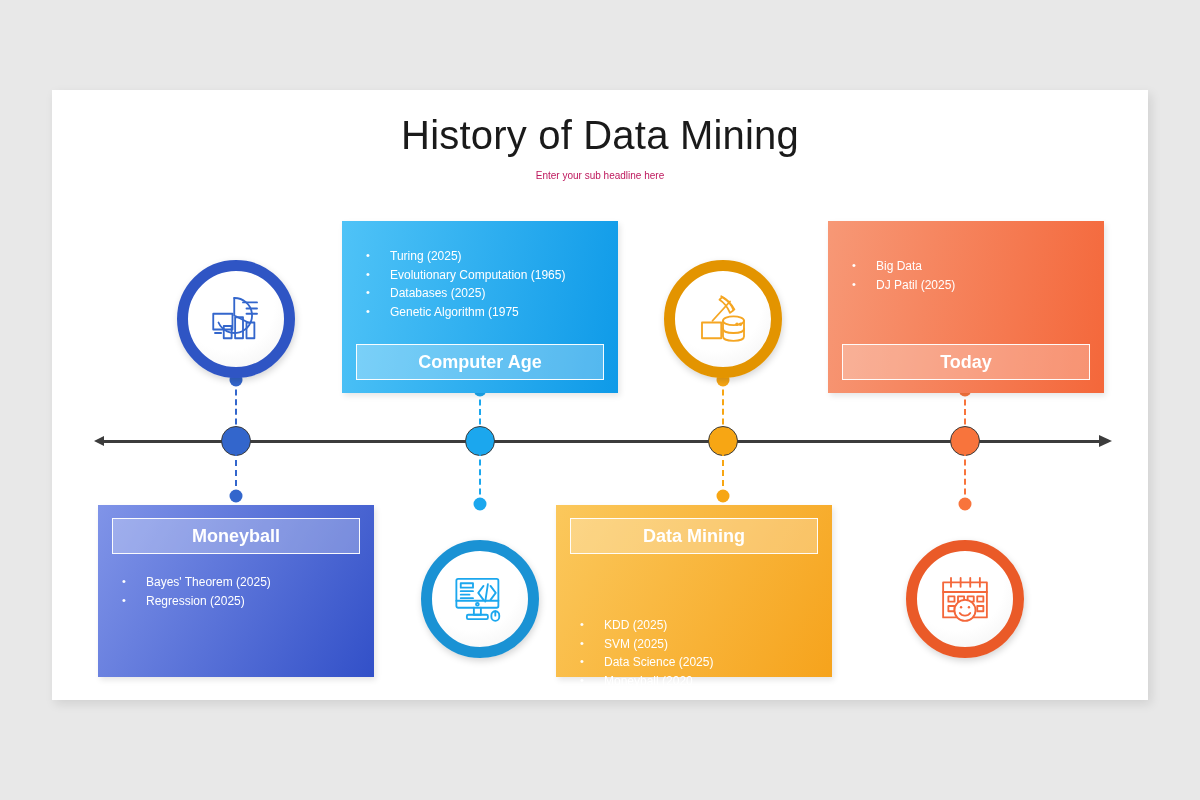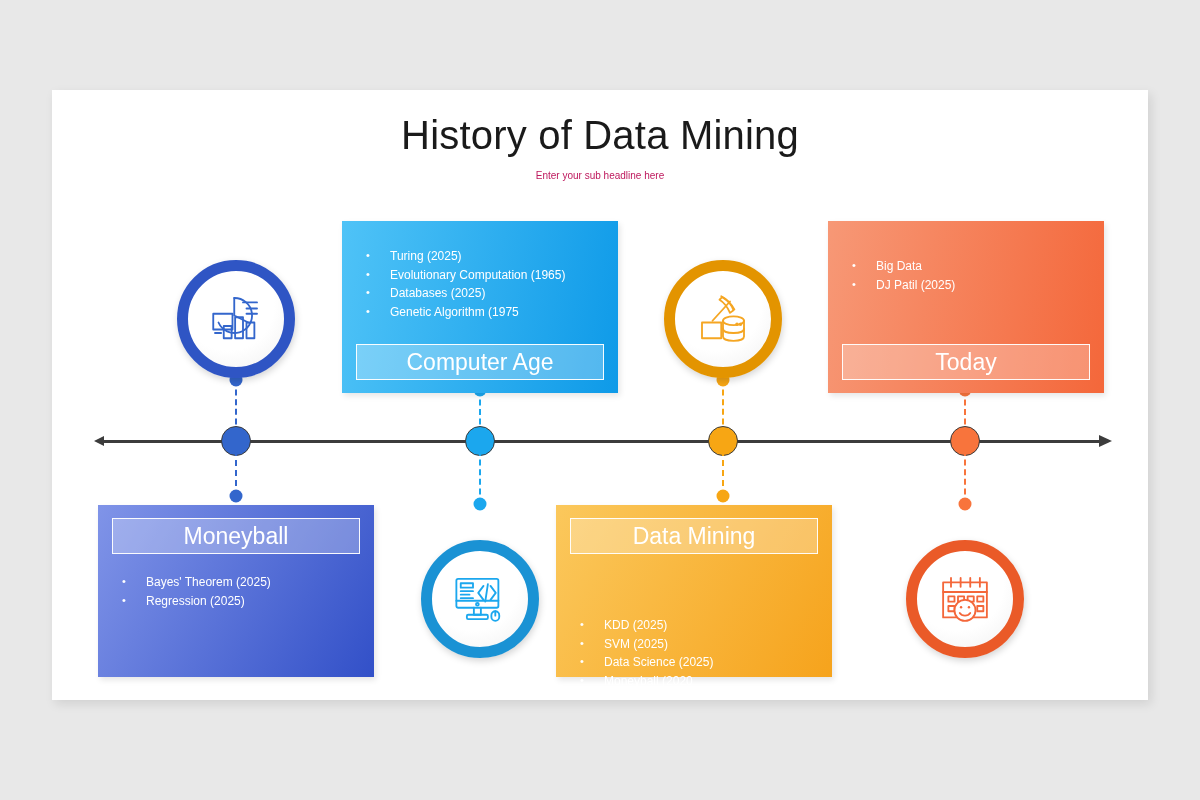--- a/index.html
+++ b/index.html
@@ -122,21 +122,22 @@
     left: 14px;
     width: 248px;
     height: 36px;
     box-sizing: border-box;
     border: 1.6px solid rgba(255,255,255,0.95);
     background: rgba(255,255,255,0.28);
     display: flex;
     align-items: center;
     justify-content: center;
     color: #ffffff;
-    font-size: 23px;
+    font-size: 18px;
+    font-weight: bold;
   }
   .panel-list {
     position: absolute;
     left: 20px;
     right: 12px;
     margin: 0;
     padding: 0;
     list-style: none;
   }
   .panel-list li {

